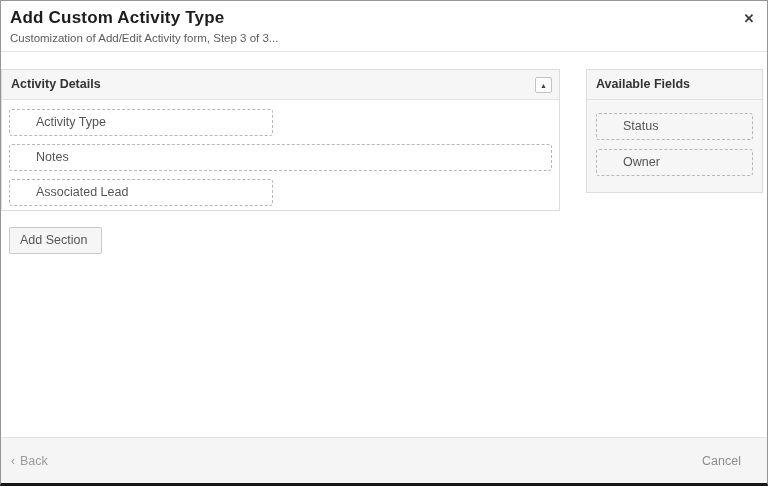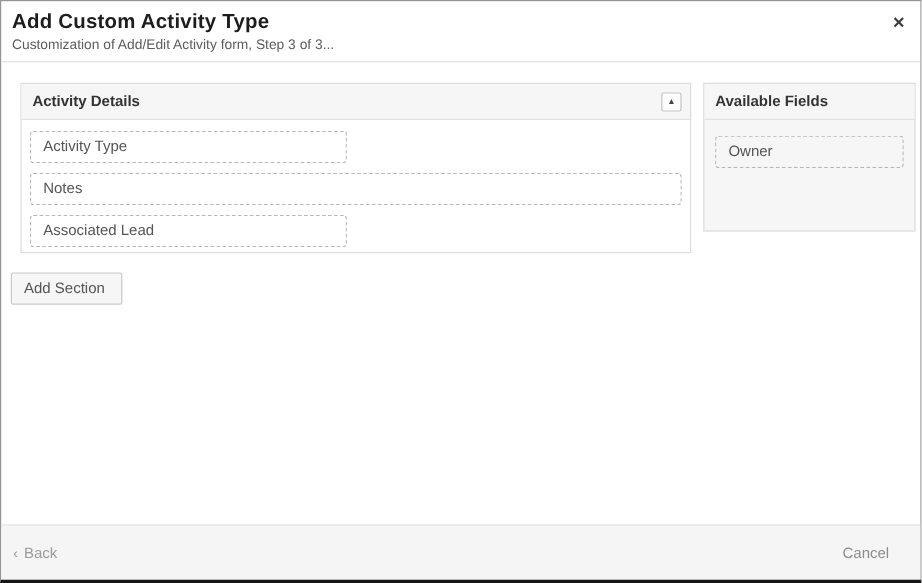--- a/index.html
+++ b/index.html
@@ -61,21 +61,21 @@
     height: 30px;
     line-height: 29px;
     padding: 0 9px;
     background: #f6f6f6;
     border-bottom: 1px solid #e1e1e1;
     font-size: 12.5px;
     font-weight: bold;
     color: #333333;
   }
   .panel-activity {
-    left: 16px;
+    left: 0;
     top: 68px;
     width: 559px;
     height: 142px;
   }
   .panel-available {
     left: 585px;
     top: 68px;
     width: 177px;
     height: 124px;
     background: #f6f6f6;
@@ -102,21 +102,21 @@
   .panel-available .panel-body { padding: 13px 9px 14px 9px; }
 
   .field-row { display: flex; gap: 8px; margin-bottom: 8px; }
   .field-row:last-child { margin-bottom: 0; }
 
   .field {
     border: 1px dashed #b7b7b7;
     border-radius: 3px;
     height: 27px;
     line-height: 25px;
-    padding-left: 10px;
+    padding-left: 26px;
     font-size: 12.5px;
     color: #555555;
     background: #ffffff;
     cursor: move;
   }
   .w-left  { width: 264px; }
   .w-right { width: 272px; }
   .w-full  { width: 100%; }
 
   .panel-available .field {
@@ -209,20 +209,21 @@
         <div class="field w-left">Associated Lead</div>
       </div>
     </div>
   </div>
 
   <div class="panel panel-available">
     <div class="panel-header">
       <span>Available Fields</span>
     </div>
     <div class="panel-body">
+      <div class="field">Status</div>
       <div class="field">Owner</div>
     </div>
   </div>
 
   <button class="add-section-btn">Add Section</button>
 
   <div class="dlg-footer">
     <span class="back-link">
       <span class="back-chevron">‹</span>
       <span>Back</span>

